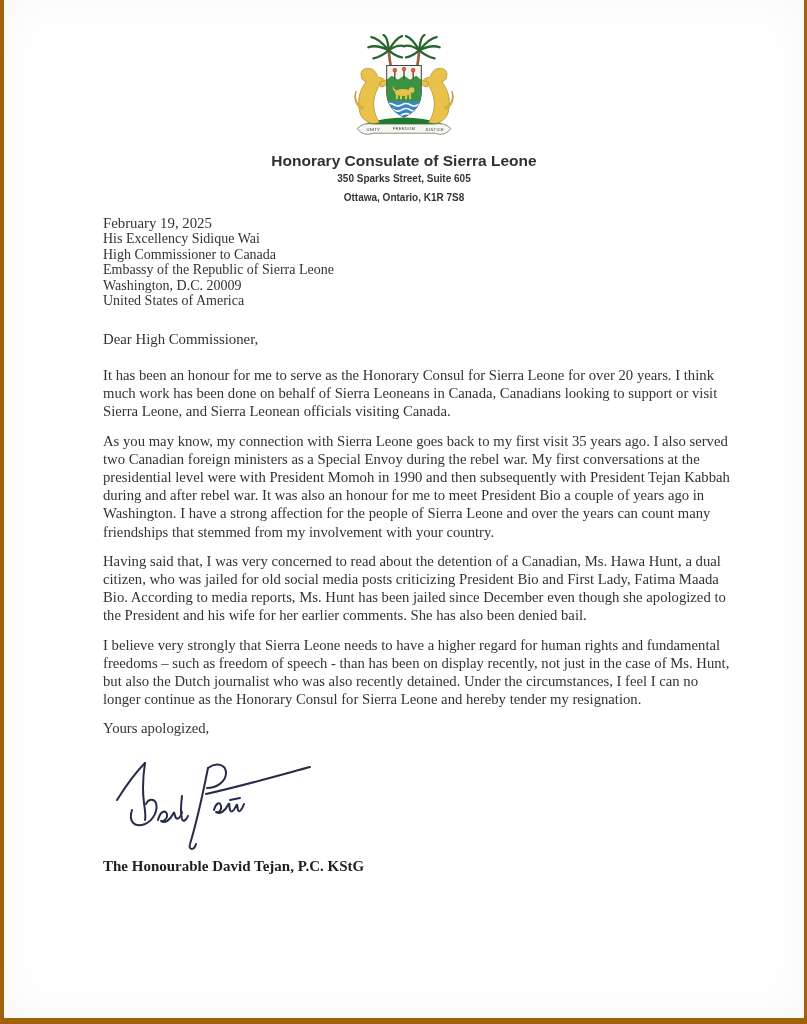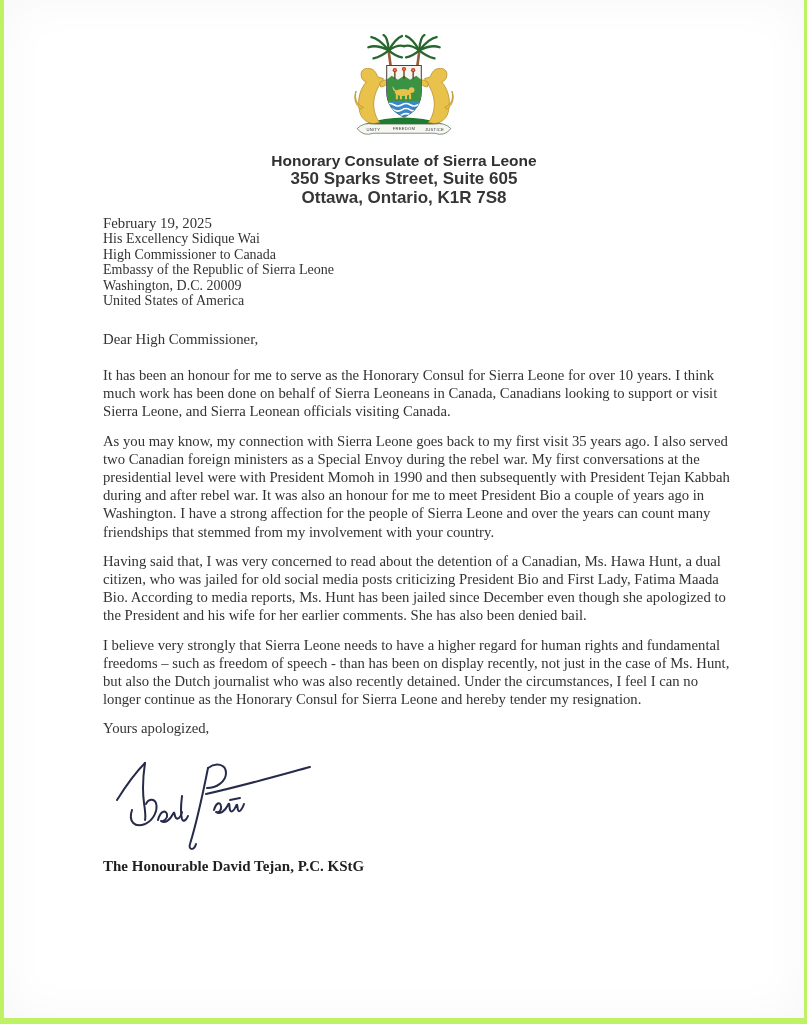--- a/index.html
+++ b/index.html
@@ -5,42 +5,42 @@
   html,body{margin:0;padding:0;}
   body{
     width:807px;height:1024px;
     background:#c9c9cd;
     font-family:"Liberation Serif", serif;
     position:relative;
     overflow:hidden;
   }
   .photo{
     position:absolute;inset:0;
-    background:#bef264;
+    background:#a16207;
   }
   .page{
     position:absolute;
     left:4px;right:3px;top:0;bottom:6px;
     background:#ffffff;
     box-shadow:inset 0 0 50px rgba(0,0,0,0.035);
   }
   
   .letterhead{
     position:absolute;top:34px;left:0;right:0;
     text-align:center;
     font-family:"Liberation Sans", sans-serif;
     color:#333333;
   }
   .coat{display:block;margin:0 auto;}
   .lh-org{
     margin-top:3px;
     font-size:15.5px;font-weight:700;line-height:19px;color:#303030;
   }
   .lh-line{
-    font-size:17px;font-weight:700;line-height:18.5px;color:#363636;
+    font-size:10px;font-weight:700;line-height:18.5px;color:#363636;
   }
   
   .date{
     position:absolute;left:99px;top:199px;
     font-size:14.8px;color:#333;margin-top:16px;
   }
   .recipient{
     position:absolute;left:99px;top:231px;
     font-size:14px;line-height:15.6px;color:#333;
   }
@@ -169,21 +169,21 @@
       <div>His Excellency Sidique Wai</div>
       <div>High Commissioner to Canada</div>
       <div>Embassy of the Republic of Sierra Leone</div>
       <div>Washington, D.C. 20009</div>
       <div>United States of America</div>
     </div>
 
     <div class="salutation">Dear High Commissioner,</div>
 
     <div class="bodytext">
-      <p>It has been an honour for me to serve as the Honorary Consul for Sierra Leone for over 10 years. I think much work has been done on behalf of Sierra Leoneans in Canada, Canadians looking to support or visit Sierra Leone, and Sierra Leonean officials visiting Canada.</p>
+      <p>It has been an honour for me to serve as the Honorary Consul for Sierra Leone for over 20 years. I think much work has been done on behalf of Sierra Leoneans in Canada, Canadians looking to support or visit Sierra Leone, and Sierra Leonean officials visiting Canada.</p>
       <p>As you may know, my connection with Sierra Leone goes back to my first visit 35 years ago. I also served two Canadian foreign ministers as a Special Envoy during the rebel war. My first conversations at the presidential level were with President Momoh in 1990 and then subsequently with President Tejan Kabbah during and after rebel war. It was also an honour for me to meet President Bio a couple of years ago in Washington. I have a strong affection for the people of Sierra Leone and over the years can count many friendships that stemmed from my involvement with your country.</p>
       <p>Having said that, I was very concerned to read about the detention of a Canadian, Ms. Hawa Hunt, a dual citizen, who was jailed for old social media posts criticizing President Bio and First Lady, Fatima Maada Bio. According to media reports, Ms. Hunt has been jailed since December even though she apologized to the President and his wife for her earlier comments. She has also been denied bail.</p>
       <p>I believe very strongly that Sierra Leone needs to have a higher regard for human rights and fundamental freedoms – such as freedom of speech - than has been on display recently, not just in the case of Ms. Hunt, but also the Dutch journalist who was also recently detained. Under the circumstances, I feel I can no longer continue as the Honorary Consul for Sierra Leone and hereby tender my resignation.</p>
       <p class="closing">Yours apologized,</p>
     </div>
 
     <svg class="signature" width="220" height="110" viewBox="0 0 220 110">
       <g fill="none" stroke="#262b4a" stroke-width="2" stroke-linecap="round" stroke-linejoin="round">
 
         <path d="M15,52 C25,36 36,22 43,15"></path>

